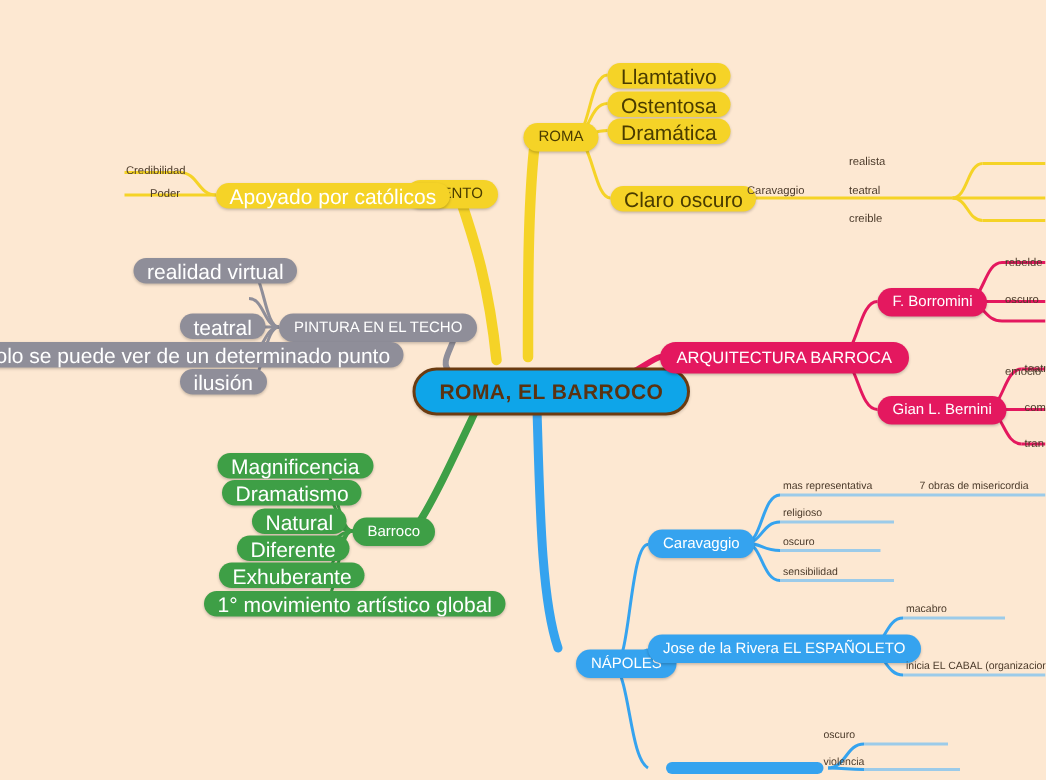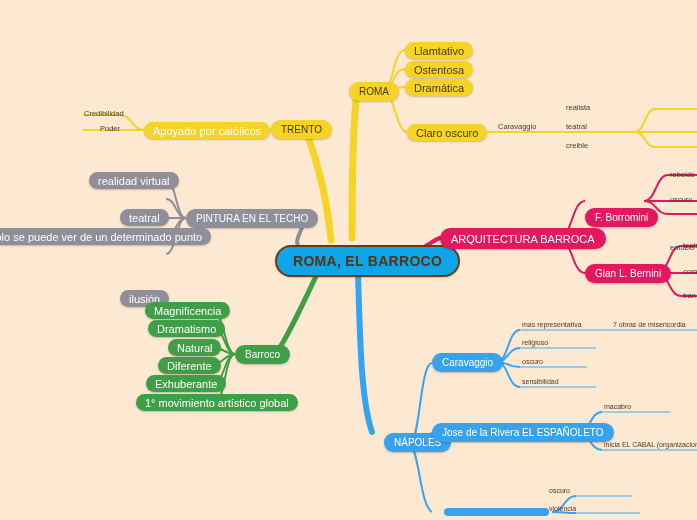--- a/index.html
+++ b/index.html
@@ -17,21 +17,21 @@
 
   
   .central{
     border:2px solid #6b3b10;border-radius:16px;background:#0ea5e9;
     color:#5a3210;font-weight:bold;font-size:14px;letter-spacing:.3px;
     padding:0 16px;height:32px;
     box-shadow:0 1px 2px rgba(0,0,0,.18);
   }
 
   
-  .pill{border-radius:11px;height:17px;font-size:11px;color:#fff;
+  .pill{border-radius:11px;height:17px;font-size:14px;color:#fff;
         padding:0 9px;box-shadow:0 1px 2px rgba(0,0,0,.22);}
   .pill.big{height:21px;border-radius:11px;font-size:11px;padding:0 11px;}
   .pill.mid{height:19px;border-radius:10px;font-size:10px;padding:0 10px;}
 
   .yellow{background:#f5d327;color:#4a3c00;}
   .yellow.white{color:#ffffff;}
   .gray{background:#8f8e99;color:#fff;}
   .green{background:#3e9f46;color:#fff;}
   .pink{background:#e4185f;color:#fff;}
   .blue{background:#35a3ef;color:#fff;}
@@ -143,32 +143,32 @@
 
   <div class="node pill mid yellow" style="left:271px;top:120px;">TRENTO</div>
   <div class="node pill yellow white" style="left:144px;top:122px;">Apoyado por católicos</div>
   <div class="leaf" style="left:84px;top:109px;">Credibilidad</div>
   <div class="leaf" style="left:100px;top:124px;">Poder</div>
 
   <div class="node pill mid gray" style="left:186px;top:209px;">PINTURA EN EL TECHO</div>
   <div class="node pill gray" style="left:89px;top:172px;">realidad virtual</div>
   <div class="node pill gray" style="left:120px;top:209px;">teatral</div>
   <div class="node pill gray" style="left:-19px;top:228px;">solo se puede ver de un determinado punto</div>
-  <div class="node pill gray" style="left:120px;top:246px;margin-top:44px;">ilusión</div>
+  <div class="node pill gray" style="left:120px;top:246px;">ilusión</div>
 
   <div class="node pill mid green" style="left:235px;top:345px;">Barroco</div>
   <div class="node pill green" style="left:145px;top:302px;">Magnificencia</div>
   <div class="node pill green" style="left:148px;top:320px;">Dramatismo</div>
   <div class="node pill green" style="left:168px;top:339px;">Natural</div>
   <div class="node pill green" style="left:158px;top:357px;">Diferente</div>
   <div class="node pill green" style="left:146px;top:375px;">Exhuberante</div>
   <div class="node pill green" style="left:88px;top:394px;margin-left:48px;">1° movimiento artístico global</div>
 
   <div class="node pill big pink" style="left:440px;top:228px;">ARQUITECTURA BARROCA</div>
-  <div class="node pill mid pink" style="left:585px;top:208px;">F. Borromini</div>
+  <div class="node pill mid pink" style="left:585px;top:192px;">F. Borromini</div>
   <div class="node pill mid pink" style="left:585px;top:264px;">Gian L. Bernini</div>
   <div class="leaf" style="left:670px;top:170px;">rebelde</div>
   <div class="leaf" style="left:670px;top:195px;">oscuro</div>
   <div class="leaf" style="left:670px;top:209px;margin-top:34px;">emocio</div>
   <div class="leaf" style="left:683px;top:241px;">teatr</div>
   <div class="leaf" style="left:683px;top:267px;">com</div>
   <div class="leaf" style="left:683px;top:291px;">tran</div>
 
   <div class="node pill mid blue" style="left:384px;top:433px;">NÁPOLES</div>
   <div class="node pill mid blue" style="left:432px;top:353px;">Caravaggio</div>

